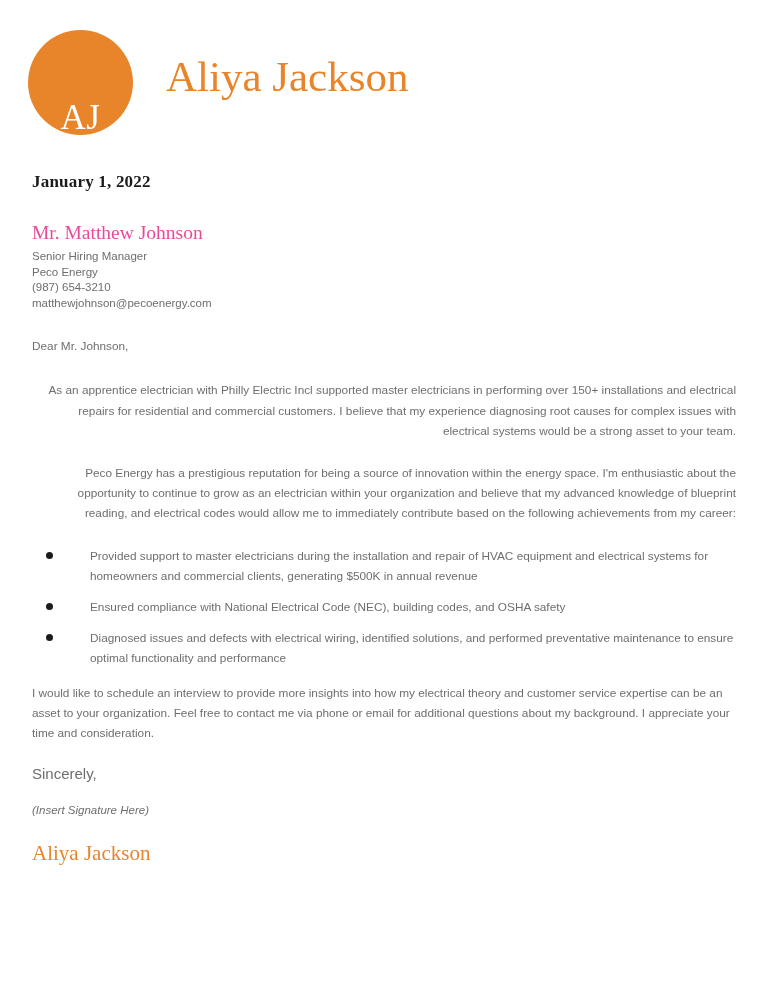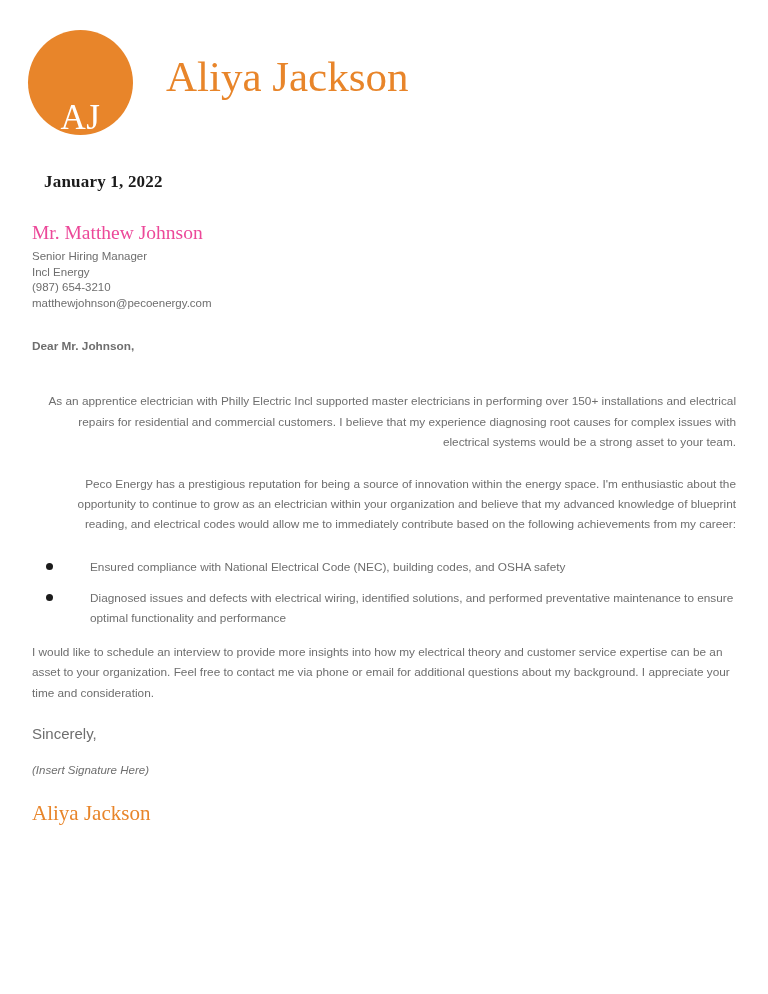--- a/index.html
+++ b/index.html
@@ -87,43 +87,42 @@
     top: 172px;
     width: 704px;
   }
 
   .letter-date {
     font-family: "Liberation Serif", serif;
     font-weight: bold;
     font-size: 17px;
     color: #1b1b1b;
     letter-spacing: 0.2px;
-    margin: 0 0 30px 12px;
+    margin: 0 0 30px 0;
   }
 
   .recipient-name {
     font-family: "Liberation Serif", serif;
     font-size: 19.5px;
     color: #ec4899;
     margin: 0 0 6px 0;
     line-height: 1.1;
   }
   .recipient-lines {
     color: #6e6e6e;
     font-size: 11.5px;
     line-height: 15.5px;
     margin-bottom: 26px;
   }
 
   .salutation {
     color: #6e6e6e;
     font-size: 11.8px;
     line-height: 18px;
-    margin-bottom: 36px;
-    font-weight: bold;
+    margin-bottom: 25px;
   }
 
   .para {
     color: #6e6e6e;
     font-size: 11.8px;
     line-height: 20.2px;
     margin: 0 0 22px 0;
     text-align: right;
   }
 
@@ -194,32 +193,36 @@
   </div>
 
   <div class="body-wrap">
 
     <div class="letter-date">January 1, 2022</div>
 
     <div class="recipient-name">Mr. Matthew Johnson</div>
 
     <div class="recipient-lines">
       <div>Senior Hiring Manager</div>
-      <div>Incl Energy</div>
+      <div>Peco Energy</div>
       <div>(987) 654-3210</div>
       <div>matthewjohnson@pecoenergy.com</div>
     </div>
 
     <div class="salutation">Dear Mr. Johnson,</div>
 
     <p class="para">As an apprentice electrician with Philly Electric Incl supported master electricians in performing over 150+ installations and electrical repairs for residential and commercial customers. I believe that my experience diagnosing root causes for complex issues with electrical systems would be a strong asset to your team.</p>
 
     <p class="para">Peco Energy has a prestigious reputation for being a source of innovation within the energy space. I'm enthusiastic about the opportunity to continue to grow as an electrician within your organization and believe that my advanced knowledge of blueprint reading, and electrical codes would allow me to immediately contribute based on the following achievements from my career:</p>
 
     <ul class="bullets">
+      <li>
+        <span class="dot"></span>
+        <span>Provided support to master electricians during the installation and repair of HVAC equipment and electrical systems for homeowners and commercial clients, generating $500K in annual revenue</span>
+      </li>
       <li>
         <span class="dot"></span>
         <span>Ensured compliance with National Electrical Code (NEC), building codes, and OSHA safety</span>
       </li>
       <li>
         <span class="dot"></span>
         <span>Diagnosed issues and defects with electrical wiring, identified solutions, and performed preventative maintenance to ensure optimal functionality and performance</span>
       </li>
     </ul>
 

